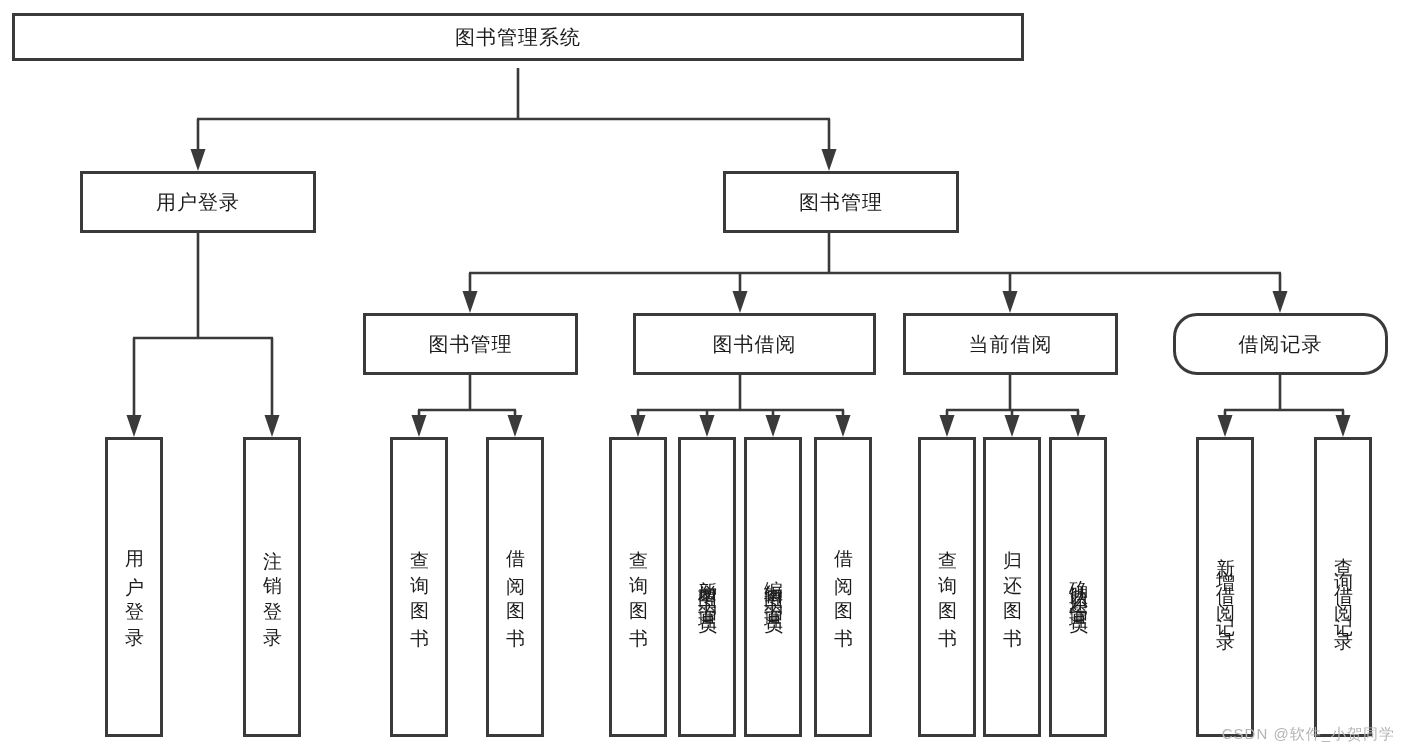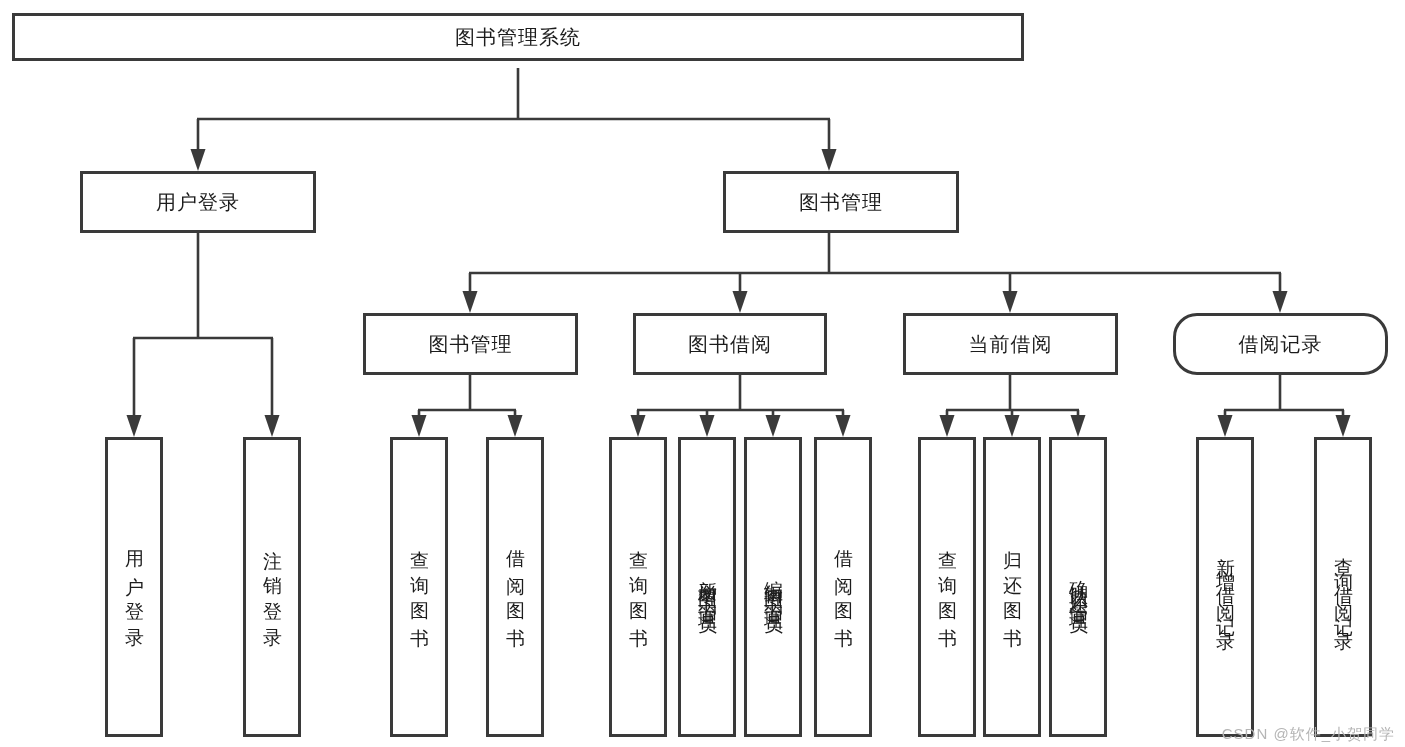--- a/index.html
+++ b/index.html
@@ -143,21 +143,21 @@
   <div class="node" style="left:80px; top:171px; width:236px; height:62px;">
     <span class="label">用户登录</span>
   </div>
   <div class="node" style="left:711px; top:171px; width:236px; height:62px;margin-left:12px;">
     <span class="label">图书管理</span>
   </div>
 
   <div class="node" style="left:363px; top:313px; width:215px; height:62px;">
     <span class="label">图书管理</span>
   </div>
-  <div class="node" style="left:633px; top:313px; width:194px; height:62px;">
+  <div class="node" style="left:633px; top:313px; width:243px; height:62px;">
     <span class="label">图书借阅</span>
   </div>
   <div class="node" style="left:903px; top:313px; width:215px; height:62px;">
     <span class="label">当前借阅</span>
   </div>
   <div class="node" style="left:1173px; top:313px; width:215px; height:62px;border-radius:24px;">
     <span class="label">借阅记录</span>
   </div>
 
   <div class="node v" style="left:105px; top:437px; width:58px; height:300px;">

